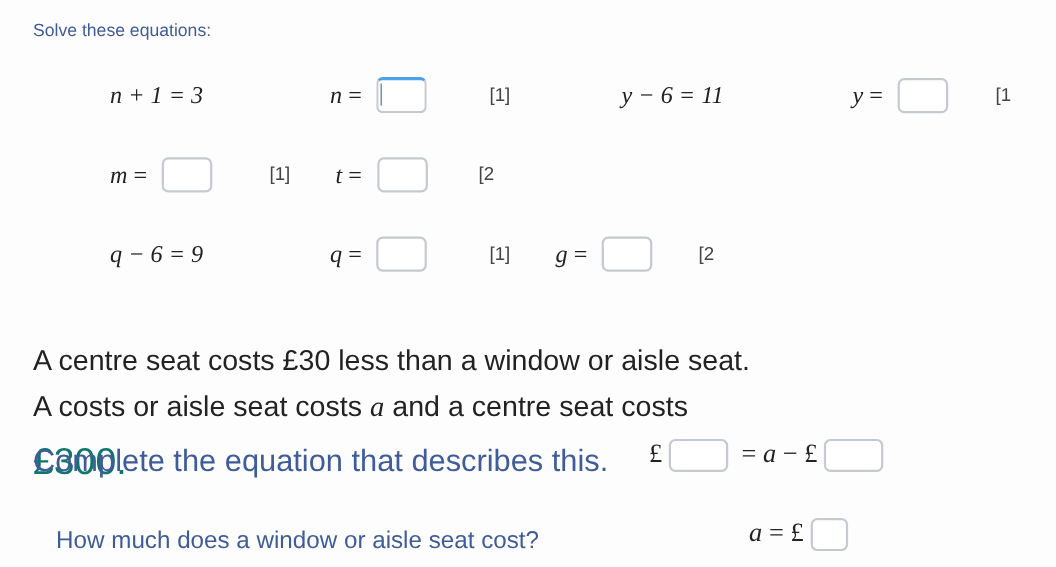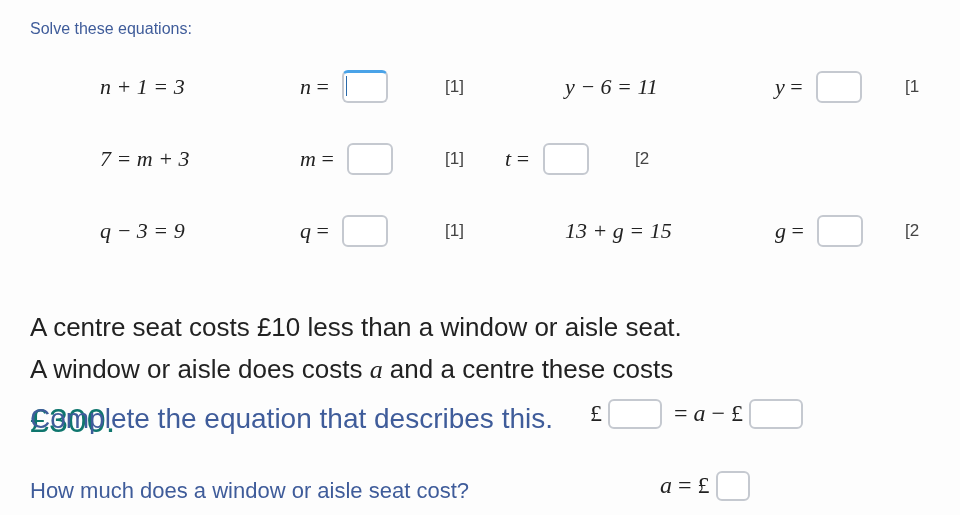--- a/index.html
+++ b/index.html
@@ -134,20 +134,21 @@
     height: 26px;
     border: 2px solid #c5c9d0;
     border-radius: 6px;
     background: #fff;
     margin: 0 6px;
   }
   .bottom-row {
     position: relative;
     margin-top: 40px;
     height: 30px;
+    margin-left: 21px;
   }
   .bottom-q {
     color: #3f5c9a;
     font-size: 22px;
     font-family: Arial, Helvetica, sans-serif;
   }
   .bottom-eq {
     position: absolute;
     left: 630px;
     top: -2px;
@@ -176,60 +177,58 @@
     <span class="col-eq2"><span class="it">y − 6 = 11</span></span>
     <span class="col-ans2">
       <span class="it">y</span>
       <span class="norml">&nbsp;=&nbsp;</span>
       <span class="inputbox"></span>
     </span>
     <span class="col-mark2">[1</span>
   </div>
 
   <div class="eq-row">
-    <span class="col-eq"><span class="it">7 = m + 3</span></span>
     <span class="col-ans">
       <span class="it">m</span>
       <span class="norml">&nbsp;=&nbsp;</span>
       <span class="inputbox"></span>
     </span>
     <span class="col-mark">[1]</span>
     <span class="col-ans2">
       <span class="it">t</span>
       <span class="norml">&nbsp;=&nbsp;</span>
       <span class="inputbox"></span>
     </span>
     <span class="col-mark2">[2</span>
   </div>
 
   <div class="eq-row">
-    <span class="col-eq"><span class="it">q − 3 = 9</span></span>
+    <span class="col-eq"><span class="it">q − 6 = 9</span></span>
     <span class="col-ans">
       <span class="it">q</span>
       <span class="norml">&nbsp;=&nbsp;</span>
       <span class="inputbox"></span>
     </span>
     <span class="col-mark">[1]</span>
-    <span class="col-eq2"><span class="it">13 + g = 15</span></span>
     <span class="col-ans2">
       <span class="it">g</span>
       <span class="norml">&nbsp;=&nbsp;</span>
       <span class="inputbox"></span>
     </span>
     <span class="col-mark2">[2</span>
   </div>
 
 </div>
 
 <div class="word-block">
-  <div>A centre seat costs £10 less than a window or aisle seat.</div>
+  <div>A centre seat costs £30 less than a window or aisle seat.</div>
   <div class="word-line2">
-    <span>A window or aisle does costs </span>
+    <span>A costs or aisle seat costs </span>
     <span class="it">a</span>
-    <span> and a centre these costs</span>
+    <span> and a centre seat costs</span>
   </div>
 
   <div class="overlap-row">
     <span class="overlap-back">£300.</span>
     <span class="overlap-front">Complete the equation that describes this.</span>
     <span class="eq-inline">
       <span class="norml">£</span>
       <span class="smallinput"></span>
       <span>
         <span class="norml">&nbsp;=&nbsp;</span><span class="it">a</span><span class="norml">&nbsp;−&nbsp;£</span>

